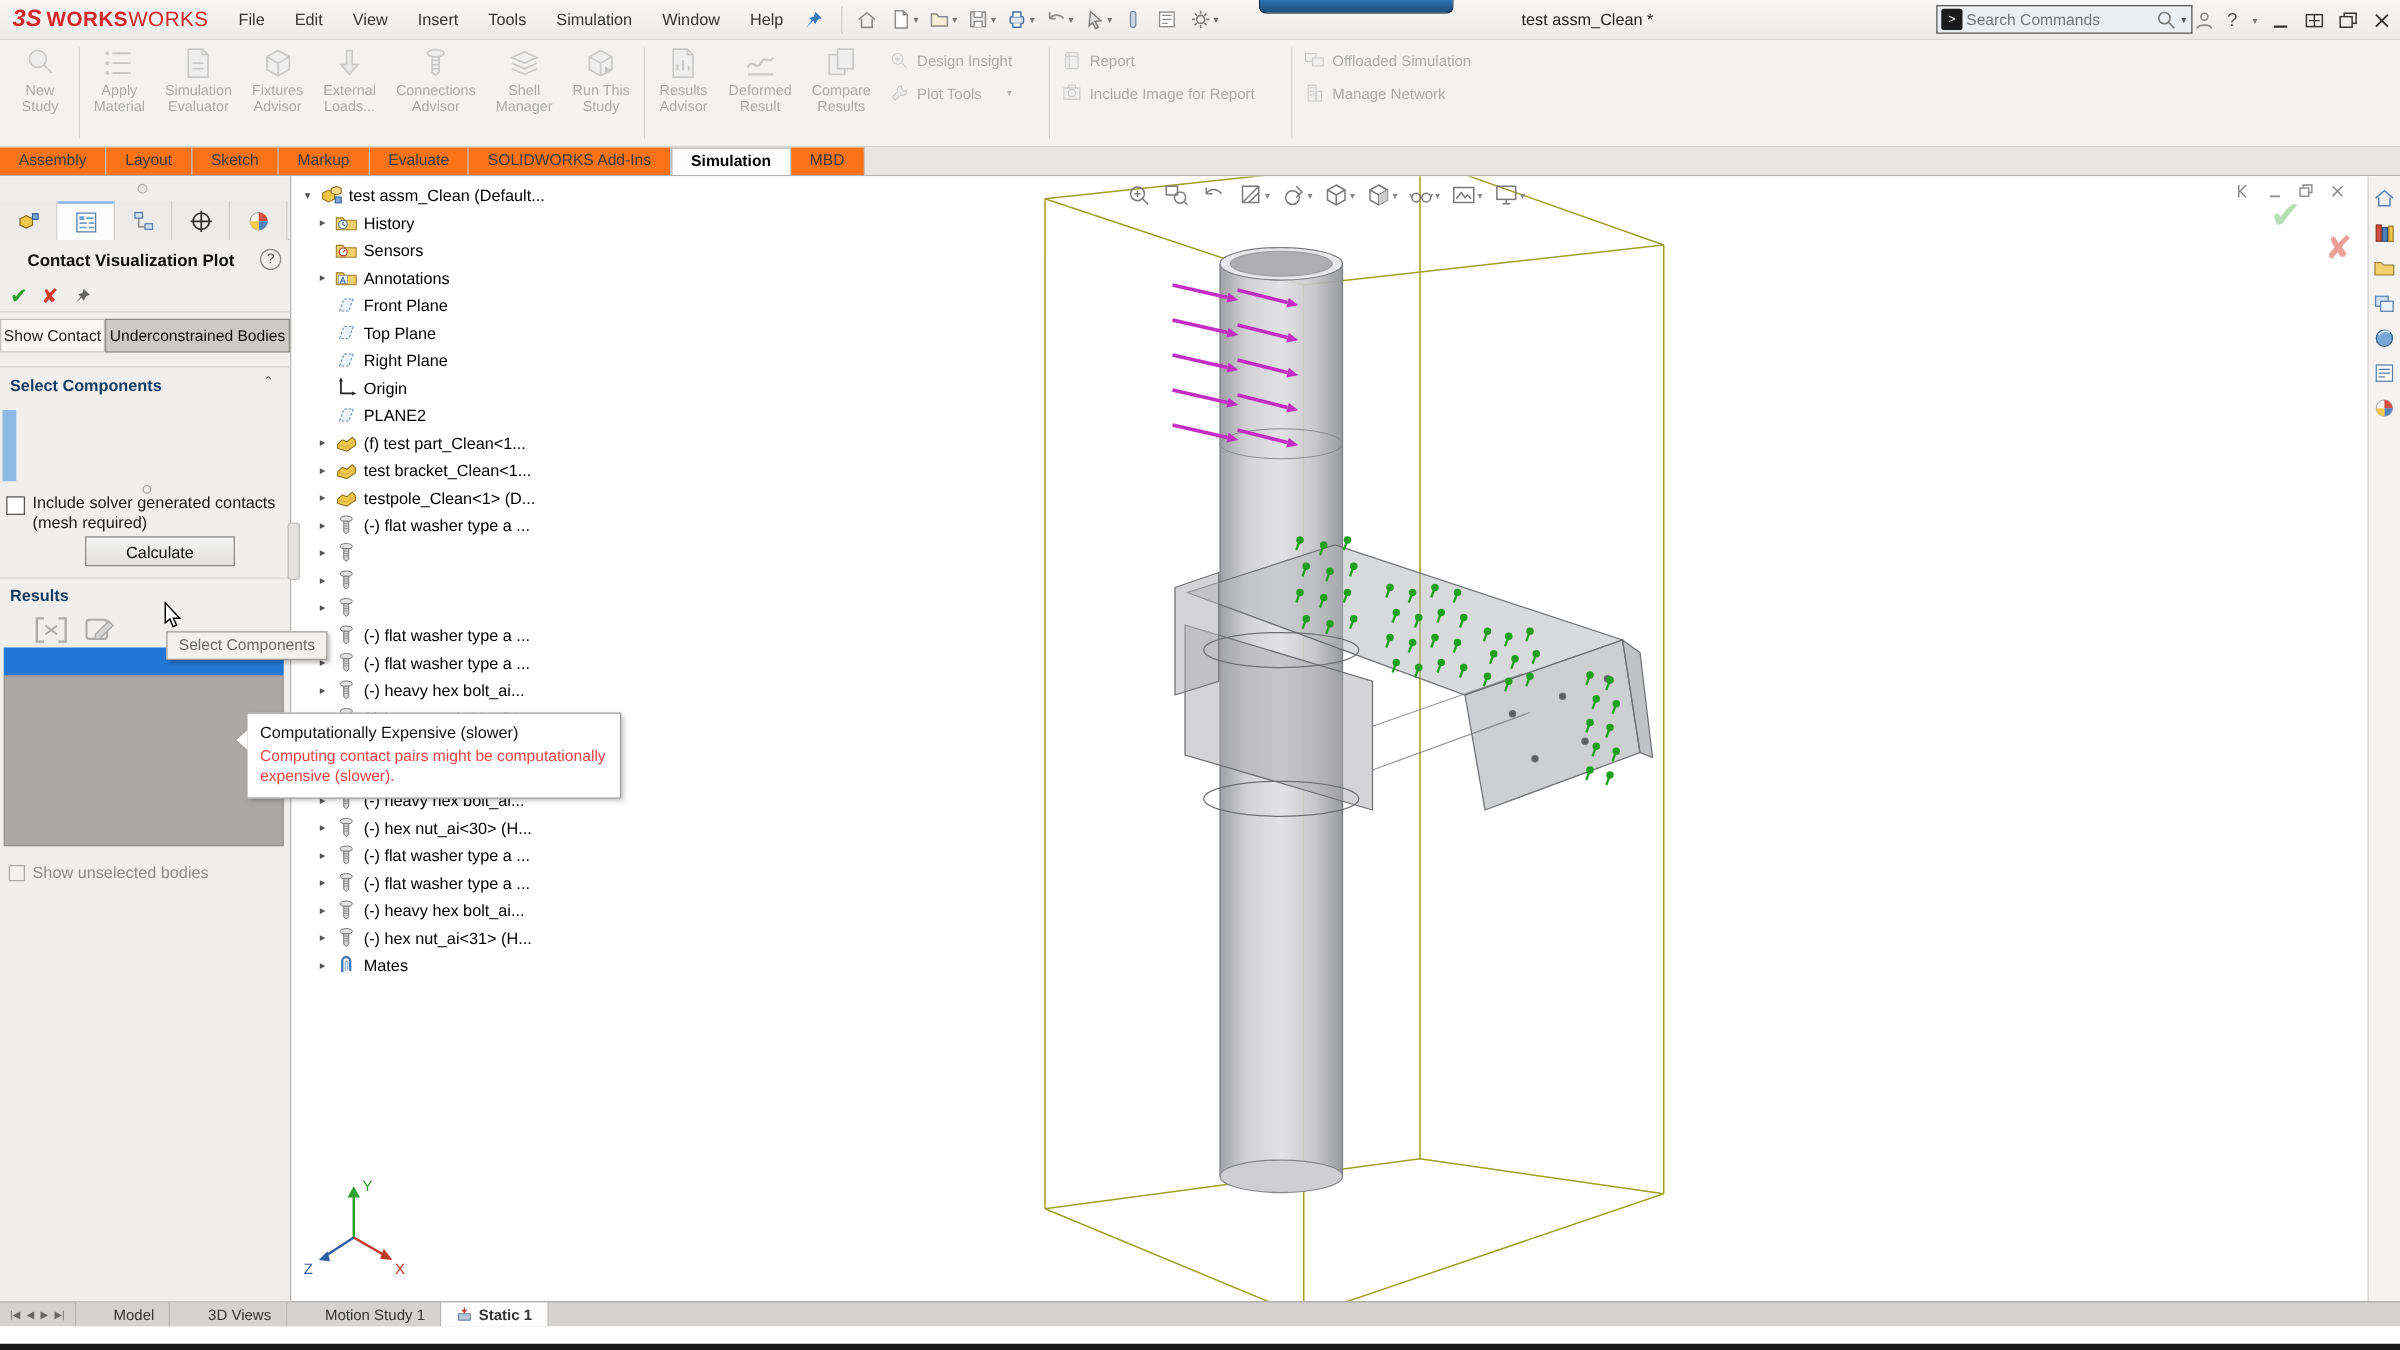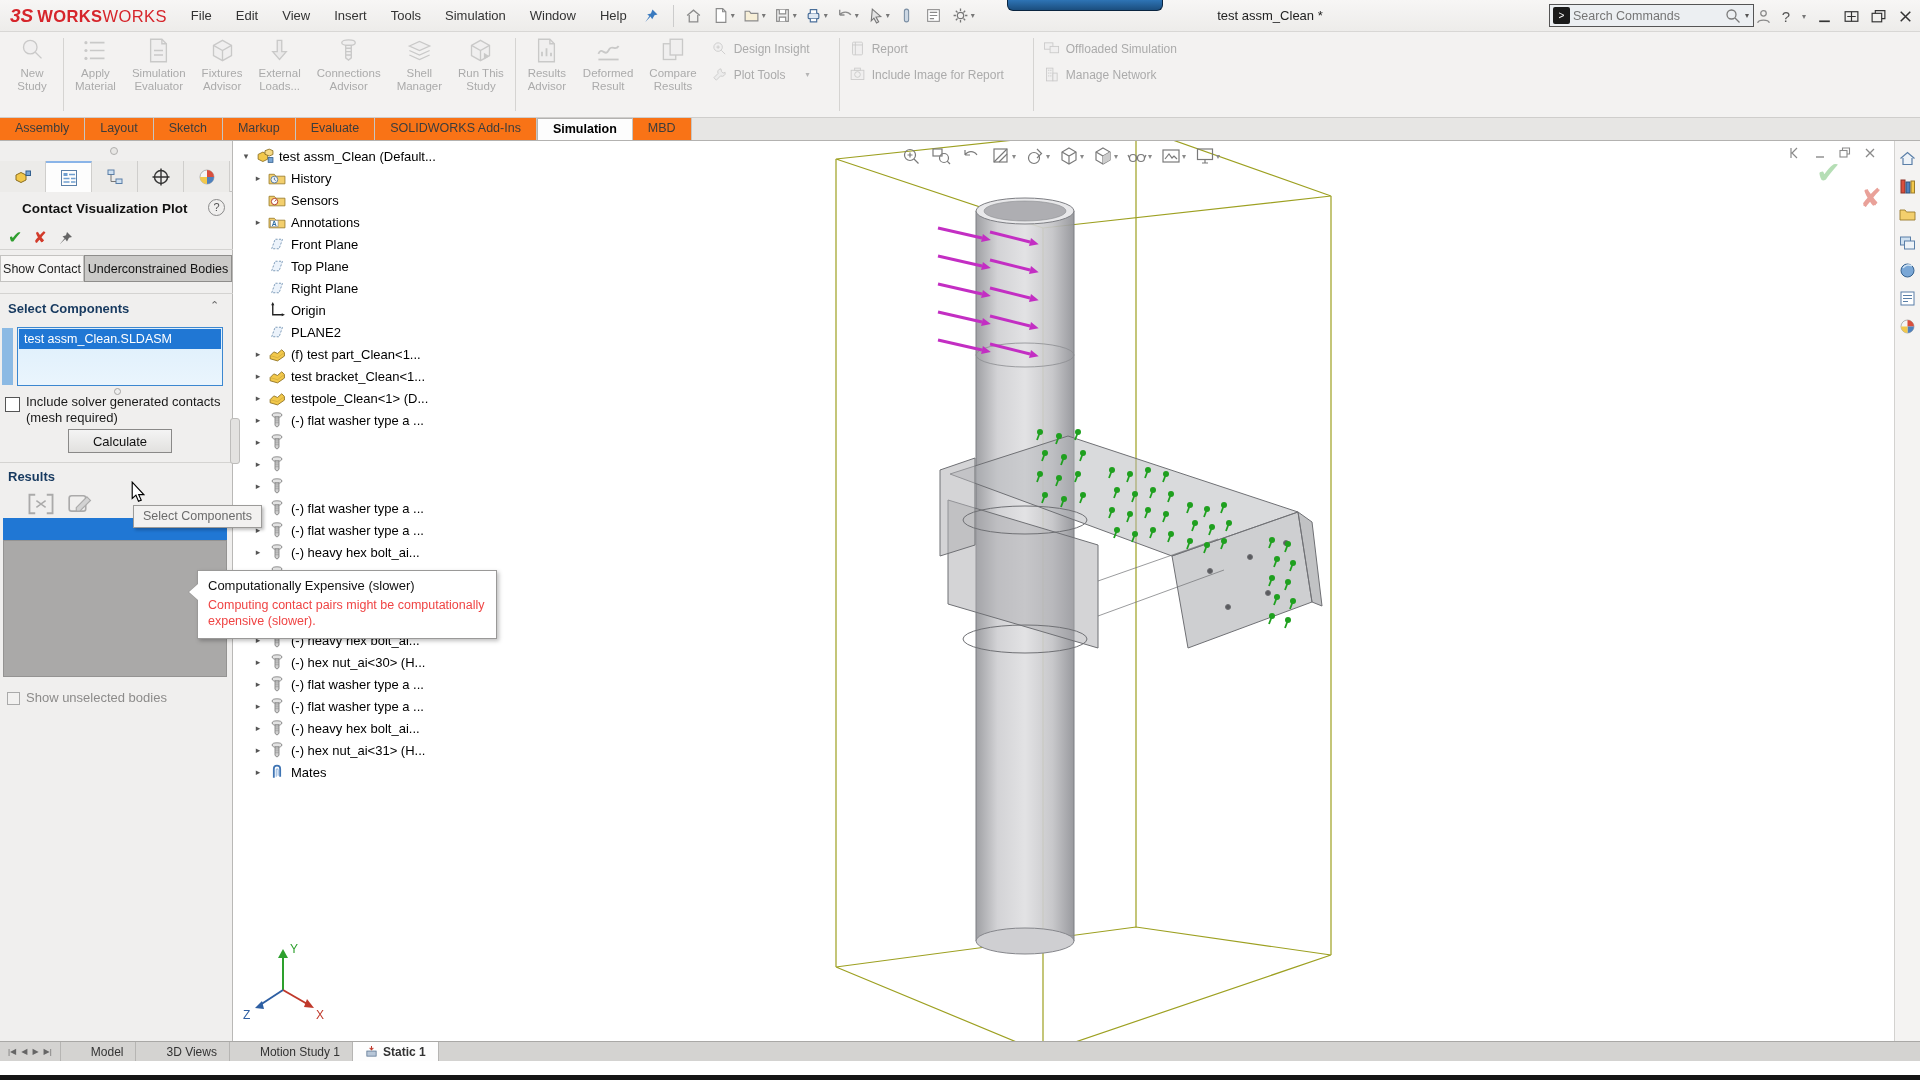--- a/index.html
+++ b/index.html
@@ -125,21 +125,21 @@
   #sel-listbox { position:absolute; left:17px; top:186px; width:206px; height:59px;
     border:1px solid #3c87d0; background:linear-gradient(#dceefb,#eaf5fd); }
   #sel-selected { position:absolute; left:1px; top:1px; width:202px; height:20px; background:#2077d4;
     color:#fff; font-size:12.5px; line-height:20px; padding-left:5px; white-space:nowrap; overflow:hidden; }
   #sel-handle-dot { position:absolute; left:114px; top:247px; width:7px; height:7px; border-radius:50%;
     border:1px solid #a5a4a2; background:#eee; }
   #chk-solver { position:absolute; left:5px; top:256px; width:15px; height:15px; background:#fff;
     border:1px solid #555; }
   #chk-solver-l1 { position:absolute; left:26px; top:253px; }
   #chk-solver-l2 { position:absolute; left:26px; top:269px; }
-  #btn-calculate { position:absolute; left:68px; top:288px; width:104px; height:24px;
+  #btn-calculate { position:absolute; left:68px; top:288px; width:120px; height:24px;
     background:linear-gradient(#f4f4f4,#e2e1df); border:1px solid #8a8988; font-size:13px; color:#111;
     display:flex; align-items:center; justify-content:center; font-family:inherit; }
   #results-header { position:absolute; left:8px; top:328px; font-weight:bold; color:#16395f; }
   #res-icons { position:absolute; left:26px; top:350px; display:flex; gap:10px; opacity:.8; }
   .res-ic { width:30px; height:26px; } .res-ic svg { width:100%; height:100%; }
   #res-bluebar { position:absolute; left:3px; top:377px; width:224px; height:22px; background:#2077d4; }
   #res-graybox { position:absolute; left:3px; top:399px; width:224px; height:137px; background:#aaa9a8;
     border:1px solid #949392; }
   #chk-unselected { position:absolute; left:7px; top:551px; width:13px; height:13px; background:#f2f1f0;
     border:1px solid #aaa; }
@@ -1334,23 +1334,20 @@
     </div>
     <div class="pdivider" style="top:108px"></div>
     <div id="toggle-row">
       <div id="btn-showcontact">Show Contact</div>
       <div id="btn-underconstrained">Underconstrained Bodies</div>
     </div>
     <div class="pdivider" style="top:152px"></div>
     <div id="sel-header">Select Components</div>
     <div id="sel-chevron">⌃</div>
     <div id="sel-accent"></div>
-    <div id="sel-listbox">
-      <div id="sel-selected">test assm_Clean.SLDASM</div>
-    </div>
     <div id="sel-handle-dot"></div>
     <div id="chk-solver"></div>
     <div id="chk-solver-l1">Include solver generated contacts</div>
     <div id="chk-solver-l2">(mesh required)</div>
     <button id="btn-calculate">Calculate</button>
     <div class="pdivider" style="top:321px"></div>
     <div id="results-header">Results</div>
     <div id="res-icons">
       <span class="res-ic">
         <svg viewBox="0 0 26 22">

